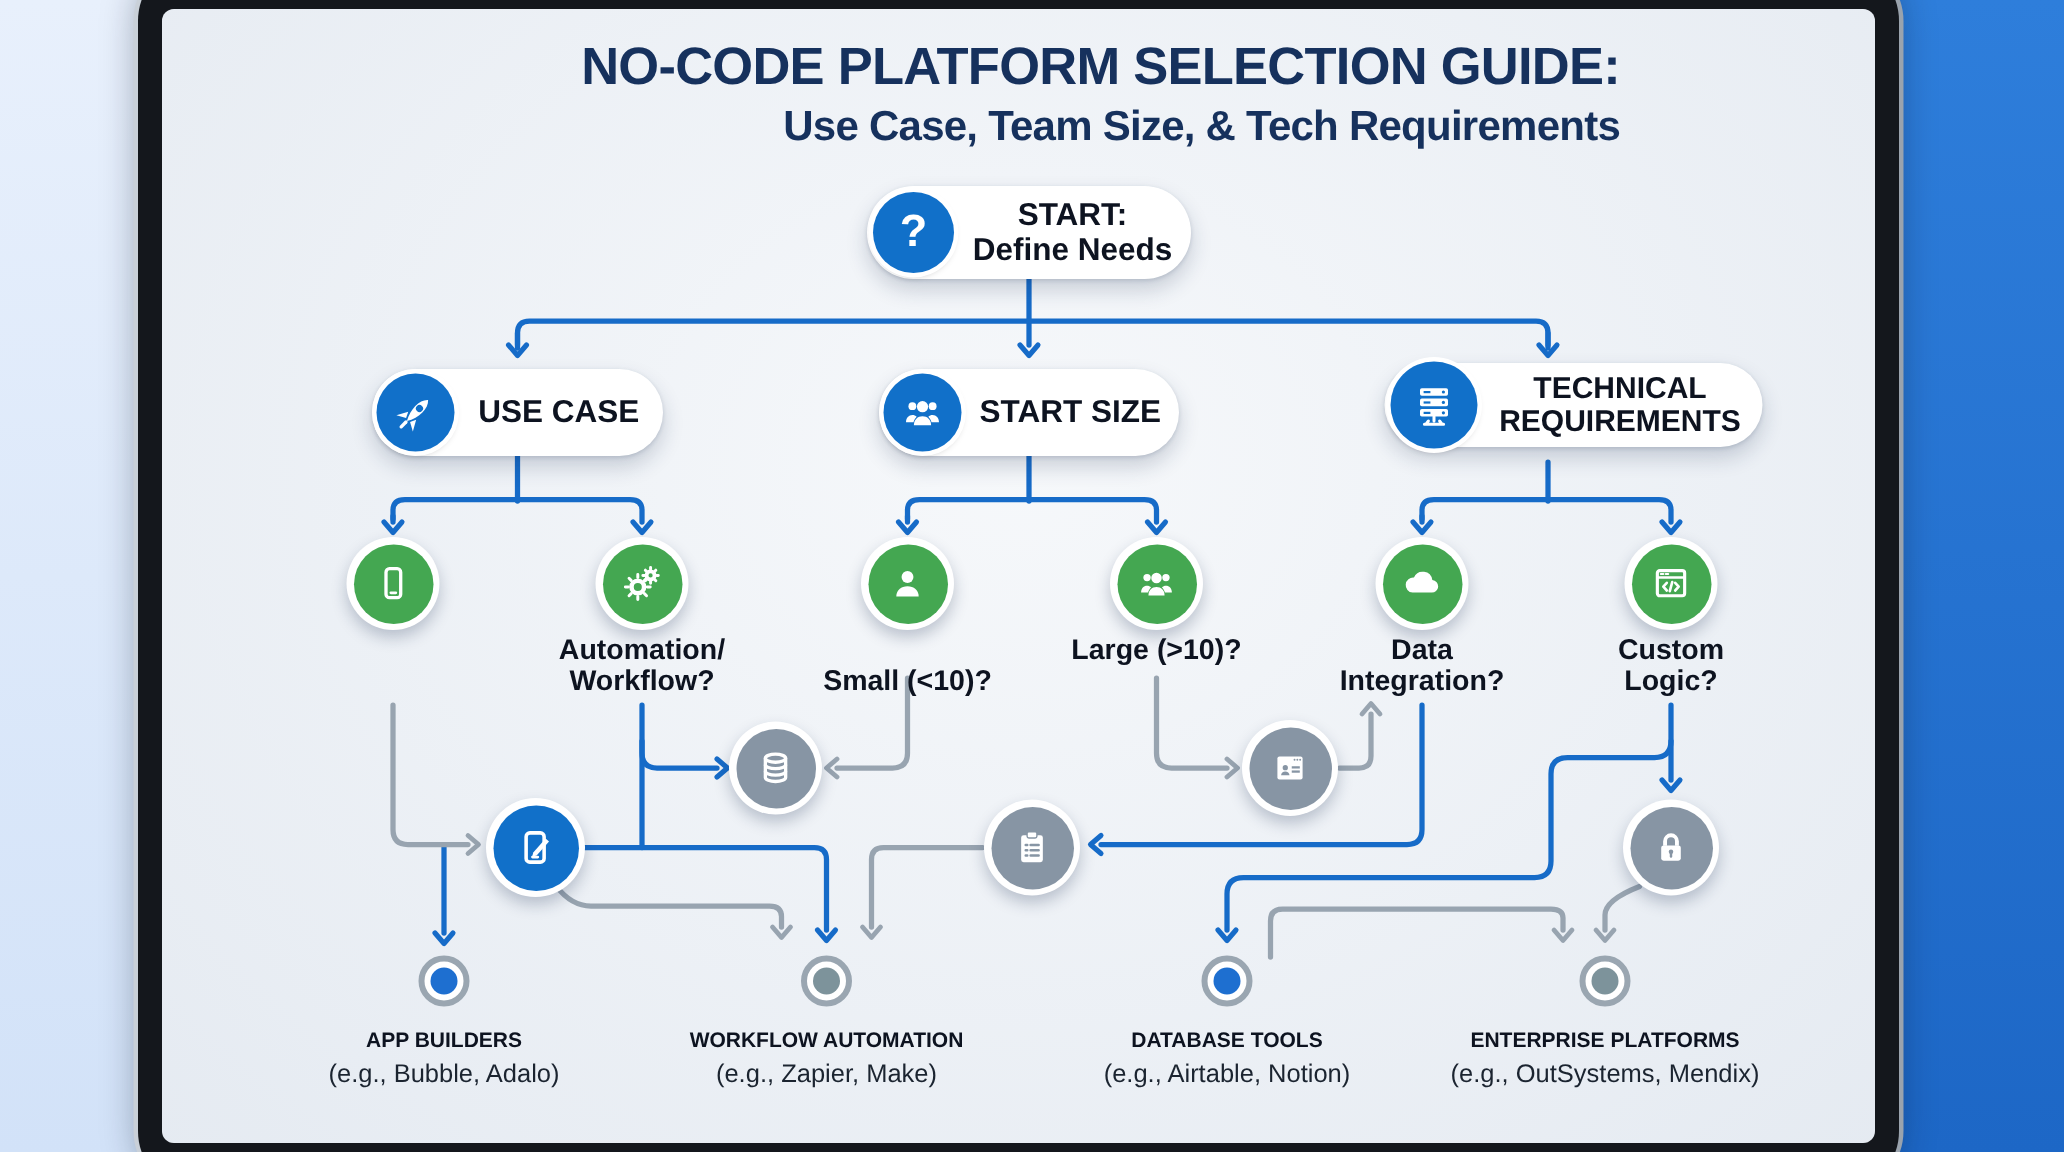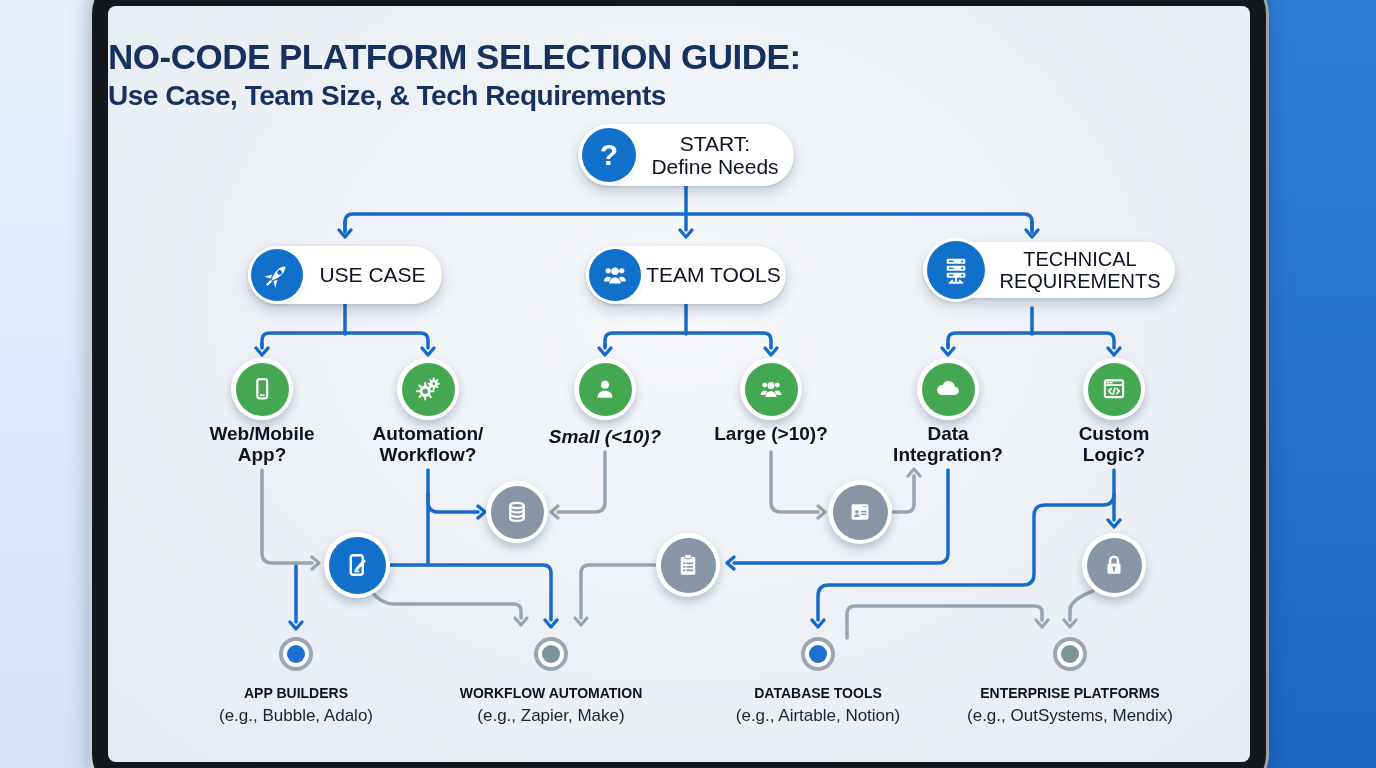--- a/index.html
+++ b/index.html
@@ -10,31 +10,31 @@
   .bg-right{position:absolute;right:0;top:0;width:116px;height:768px;
             background:linear-gradient(180deg,#2e7edb,#1d67c6);}
   .tablet{position:absolute;left:92px;top:-28px;width:1174px;height:824px;
           background:#14171c;border-radius:42px;
           box-shadow:-3px 0 0 #c9d0d8,3px 0 0 #9aa3ad,0 0 24px rgba(10,20,40,.35);}
   .screen{position:absolute;left:108px;top:6px;width:1142px;height:756px;
           background:#edf1f6;border-radius:8px;overflow:hidden;}
   .screen::after{content:"";position:absolute;inset:0;
           background:radial-gradient(ellipse at 50% 40%,rgba(255,255,255,.5),rgba(205,215,228,.25));
           pointer-events:none;}
-  .title{position:absolute;left:108px;top:24px;width:972px;text-align:left;color:#16315d;z-index:5;margin-top:12px;}
+  .title{position:absolute;left:108px;top:24px;width:972px;text-align:right;color:#16315d;z-index:5;}
   .title .l1{font-size:35px;font-weight:800;letter-spacing:-.5px;line-height:42px;}
   .title .l2{font-size:28px;font-weight:800;letter-spacing:-.5px;line-height:36px;}
   svg.edges{position:absolute;left:0;top:0;z-index:2;}
   
   .pill{position:absolute;z-index:4;background:#fff;border-radius:999px;
         box-shadow:0 7px 14px rgba(25,45,80,.20),0 1px 3px rgba(25,45,80,.15);
         display:flex;align-items:center;}
   .pill .badge{border-radius:50%;background:#1170c9;display:flex;align-items:center;justify-content:center;
         box-shadow:0 0 0 3px #fff,0 2px 5px rgba(0,0,0,.25);flex:0 0 auto;}
-  .pill .ptxt{flex:1;text-align:center;color:#0d1320;font-weight:400;line-height:1.1;}
+  .pill .ptxt{flex:1;text-align:center;color:#0d1320;font-weight:700;line-height:1.1;}
   
   .cnode{position:absolute;z-index:4;background:#fff;border-radius:50%;
          box-shadow:0 5px 10px rgba(25,45,80,.25);display:flex;align-items:center;justify-content:center;}
   .cnode .inner{border-radius:50%;display:flex;align-items:center;justify-content:center;}
   .inner.green{background:#44a751;}
   .inner.blue{background:#1170c9;}
   .inner.gray{background:#8795a4;}
   .qlabel{position:absolute;z-index:4;text-align:center;color:#0d1320;font-weight:800;
           font-size:19px;line-height:21px;}
   
@@ -134,21 +134,21 @@
     <div class="badge" style="width:52px;height:52px;margin-left:3px;">
       <svg width="30" height="30" viewBox="0 0 24 24">
         <circle cx="6.6" cy="8.6" r="2.1" fill="#fff"></circle>
         <circle cx="17.4" cy="8.6" r="2.1" fill="#fff"></circle>
         <path d="M3.2,17.2c0-2.4,1.5-3.9,3.4-3.9c.9,0,1.7.3,2.3.9c-1,1-1.6,2.4-1.7,3z" fill="#fff"></path>
         <path d="M20.8,17.2c0-2.4-1.5-3.9-3.4-3.9c-.9,0-1.7.3-2.3.9c1,1,1.6,2.4,1.7,3z" fill="#fff"></path>
         <circle cx="12" cy="8.9" r="3" fill="#fff"></circle>
         <path d="M7.4,18.8c0-3,2-4.8,4.6-4.8s4.6,1.8,4.6,4.8z" fill="#fff"></path>
       </svg>
     </div>
-    <div class="ptxt" style="font-size:21px;">TEAM TOOLS</div>
+    <div class="ptxt" style="font-size:21px;">START SIZE</div>
   </div>
 
   <div class="pill" style="left:923px;top:242px;width:252px;height:56px;">
     <div class="badge" style="width:58px;height:58px;margin-left:4px;">
       <svg width="32" height="32" viewBox="0 0 24 24">
         <rect x="5" y="3.6" width="14" height="3.8" rx="0.9" fill="#fff"></rect>
         <rect x="5" y="8.8" width="14" height="3.8" rx="0.9" fill="#fff"></rect>
         <rect x="5" y="14" width="14" height="3.8" rx="0.9" fill="#fff"></rect>
         <rect x="6.8" y="5" width="3.4" height="1.1" fill="#1170c9"></rect>
         <rect x="6.8" y="10.2" width="3.4" height="1.1" fill="#1170c9"></rect>
@@ -166,24 +166,20 @@
   </div>
 
   <div class="cnode" style="left:231px;top:358px;width:62px;height:62px;">
     <div class="inner green" style="width:53px;height:53px;">
       <svg width="28" height="28" viewBox="0 0 24 24">
         <rect x="8" y="3.5" width="8.4" height="16.6" rx="2" fill="none" stroke="#fff" stroke-width="1.9"></rect>
         <path d="M10.8,17.3 h2.8" stroke="#fff" stroke-width="1.6" stroke-linecap="round"></path>
       </svg>
     </div>
   </div>
-  <div class="qlabel" style="left:182px;top:423px;width:160px;">
-    <div>Web/Mobile</div>
-    <div>App?</div>
-  </div>
 
   <div class="cnode" style="left:397px;top:358px;width:62px;height:62px;">
     <div class="inner green" style="width:53px;height:53px;">
       <svg width="28" height="28" viewBox="0 0 24 24">
         <g stroke="#fff" stroke-width="1.7" stroke-linecap="round">
           <circle cx="9.6" cy="14" r="3.6" fill="none" stroke-width="2.6"></circle>
           <path d="M9.6,8.6 V6.9 M9.6,19.4 V21.1 M4.2,14 H2.5 M15,14 h1.7 M5.8,10.2 L4.6,9 M13.4,17.8 l1.2,1.2 M5.8,17.8 L4.6,19 M13.4,10.2 l1.2,-1.2"></path>
           <circle cx="16.9" cy="7.4" r="2.3" fill="none" stroke-width="2.2"></circle>
           <path d="M16.9,3.9 v-1 M16.9,10.9 v1 M13.4,7.4 h-.9 M20.4,7.4 h.9 M14.6,5.1 l-.7,-.7 M19.2,9.7 l.7,.7 M14.6,9.7 l-.7,.7 M19.2,5.1 l.7,-.7"></path>
         </g>
@@ -196,21 +192,21 @@
   </div>
 
   <div class="cnode" style="left:574px;top:358px;width:62px;height:62px;">
     <div class="inner green" style="width:53px;height:53px;">
       <svg width="28" height="28" viewBox="0 0 24 24">
         <circle cx="12" cy="8.3" r="3.4" fill="#fff"></circle>
         <path d="M5.6,19.4c0-3.6,2.8-5.9,6.4-5.9s6.4,2.3,6.4,5.9z" fill="#fff"></path>
       </svg>
     </div>
   </div>
-  <div class="qlabel" style="left:515px;top:426px;width:180px;font-style:italic;">
+  <div class="qlabel" style="left:515px;top:444px;width:180px;">
     <div>Small (&lt;10)?</div>
   </div>
 
   <div class="cnode" style="left:740px;top:358px;width:62px;height:62px;">
     <div class="inner green" style="width:53px;height:53px;">
       <svg width="28" height="28" viewBox="0 0 24 24">
         <circle cx="6.6" cy="8.6" r="2.1" fill="#fff"></circle>
         <circle cx="17.4" cy="8.6" r="2.1" fill="#fff"></circle>
         <path d="M3.2,17.2c0-2.4,1.5-3.9,3.4-3.9c.9,0,1.7.3,2.3.9c-1,1-1.6,2.4-1.7,3z" fill="#fff"></path>
         <path d="M20.8,17.2c0-2.4-1.5-3.9-3.4-3.9c-.9,0-1.7.3-2.3.9c1,1,1.6,2.4,1.7,3z" fill="#fff"></path>

